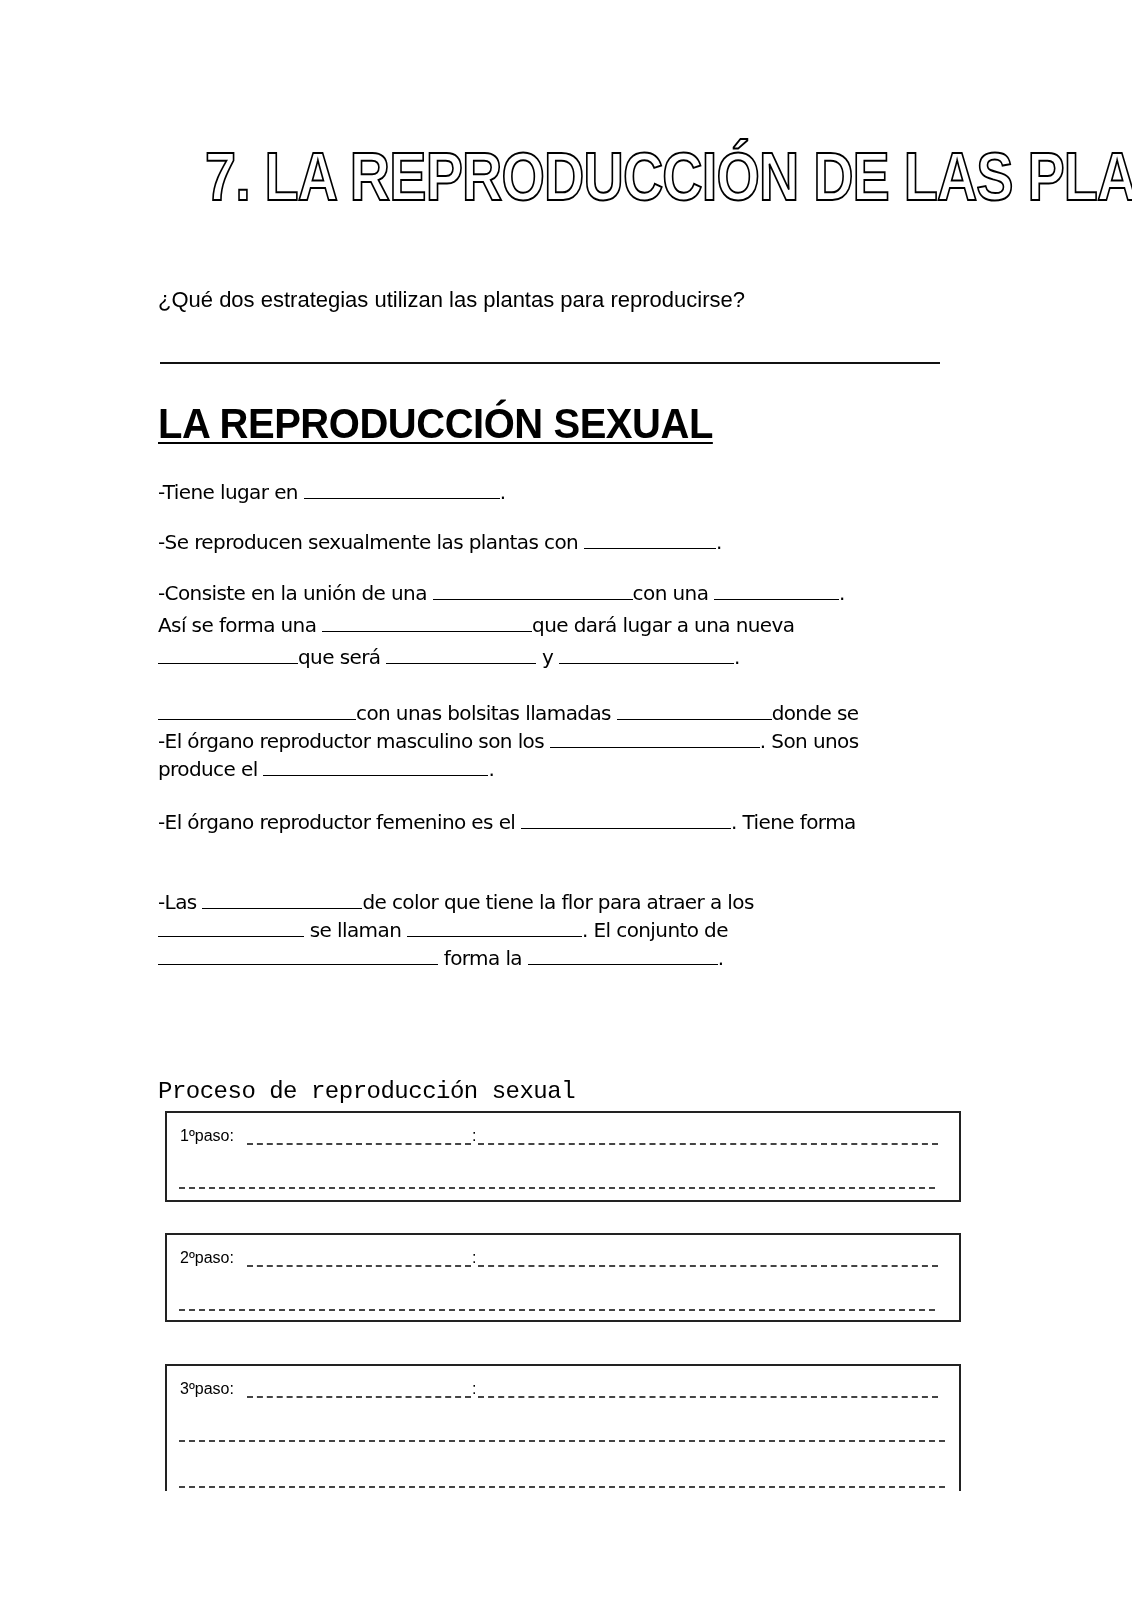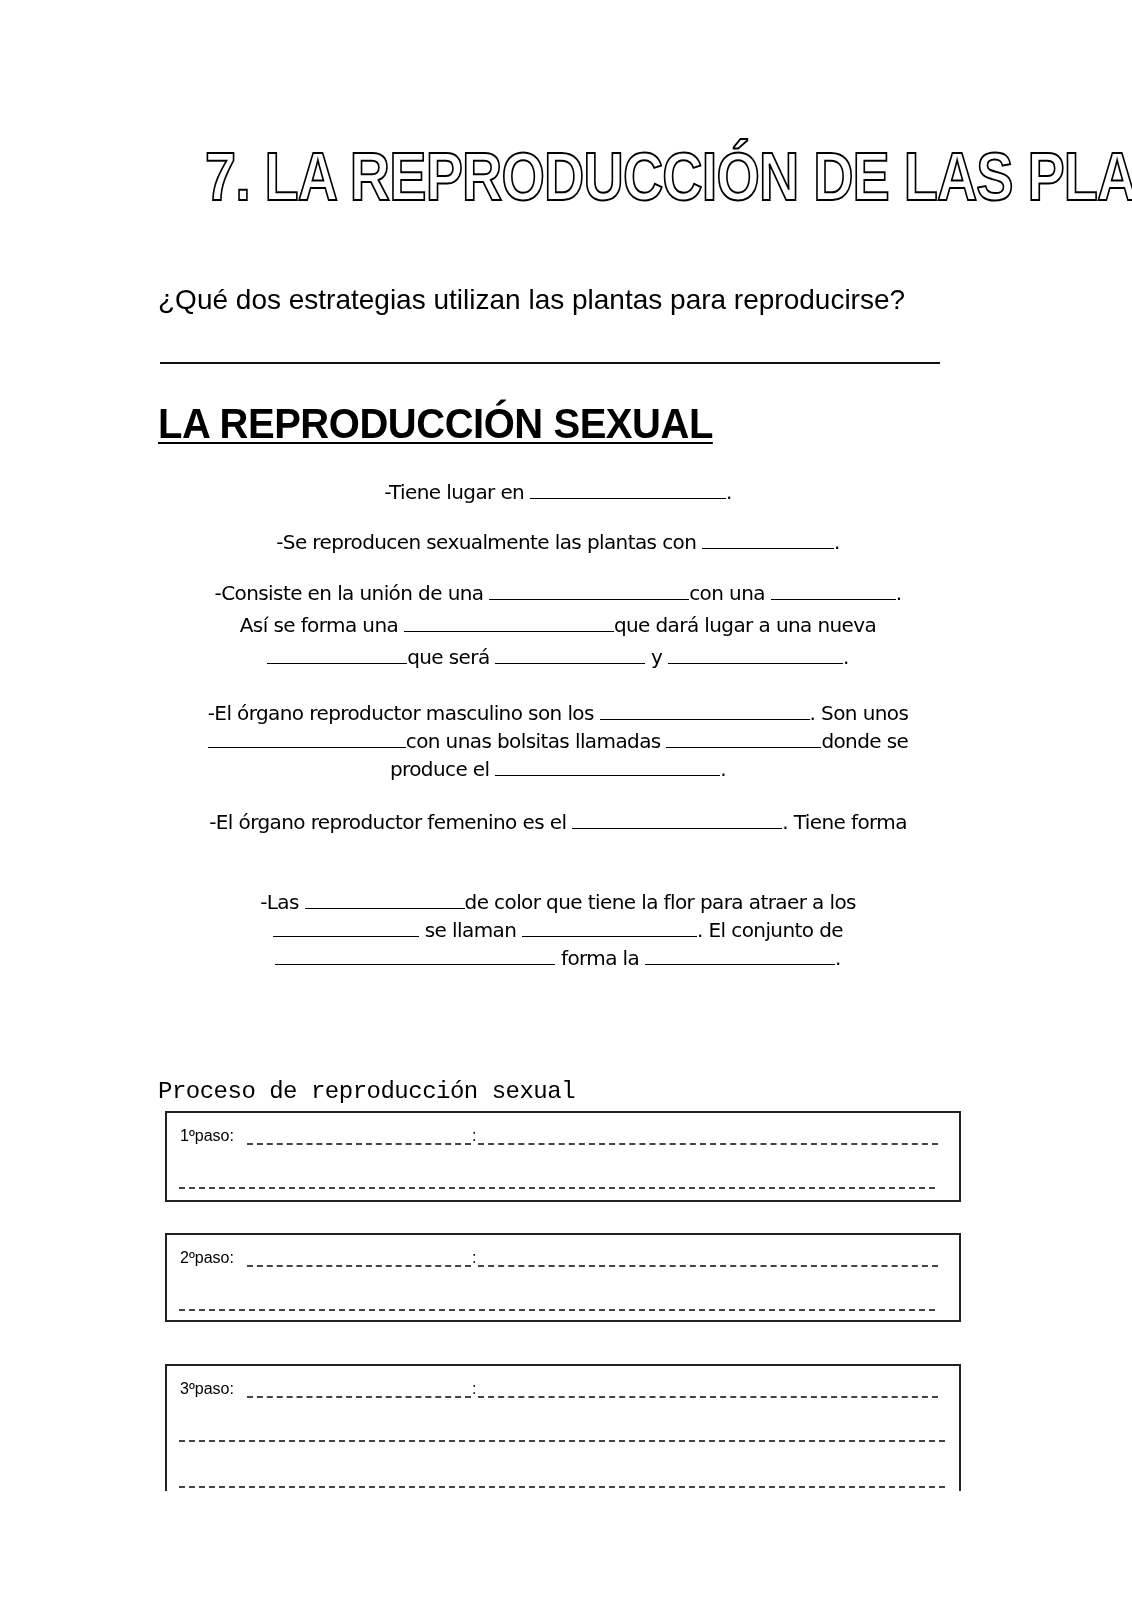--- a/index.html
+++ b/index.html
@@ -9,41 +9,41 @@
     .main-title {
       position: absolute; left: 205px; top: 136px; width: 770px;
       font-family: "Liberation Sans", sans-serif; font-weight: bold;
       font-size: 68px; line-height: 80px; letter-spacing: -1px;
       color: #ffffff; -webkit-text-stroke: 2px #000;
       transform: scaleX(0.82); transform-origin: left top; white-space: nowrap;
     }
 
     .question {
       position: absolute; left: 158px; top: 285px;
-      font-family: "Liberation Sans", sans-serif; font-size: 28px; line-height: 30px;
+      font-family: "Liberation Sans", sans-serif; font-size: 22px; line-height: 30px;
     }
     .answer-line {
       position: absolute; left: 160px; top: 362px; width: 780px; height: 0;
       border-bottom: 2px solid #111;
     }
 
     .section-title {
       position: absolute; left: 158px; top: 397px;
       font-family: "Liberation Sans", sans-serif; font-weight: bold;
       font-size: 43px; line-height: 52px; letter-spacing: -0.5px;
       text-decoration: underline; text-decoration-thickness: 2px; text-underline-offset: 4px;
       transform: scaleX(0.93); transform-origin: left top; white-space: nowrap;
     }
 
     .para {
       position: absolute; left: 158px; width: 800px;
       font-family: "DejaVu Sans", sans-serif; font-size: 20px; line-height: 28px;
       letter-spacing: -0.6px;
     }
-    .para .line { white-space: nowrap; display: block; text-align: center; }
+    .para .line { white-space: nowrap; display: block; }
     .blank { display: inline-block; border-bottom: 1.5px solid #000; height: 18px; vertical-align: baseline; }
 
     .process-title {
       position: absolute; left: 158px; top: 1076px;
       font-family: Liberation Mono, monospace; font-size: 24px; line-height: 32px; letter-spacing: -0.5px;
     }
 
     .step-box {
       position: absolute; left: 165px; width: 796px;
       border: 2px solid #222; box-sizing: border-box;
@@ -91,24 +91,24 @@
     <span class="line">
       <span>Así se forma una </span><span class="blank" style="width:210px"></span><span>que dará lugar a una nueva</span>
     </span>
     <span class="line">
       <span class="blank" style="width:140px"></span><span>que será </span><span class="blank" style="width:150px"></span><span> y </span><span class="blank" style="width:175px"></span><span>.</span>
     </span>
   </div>
 
   <div class="para" style="top:699px">
     <span class="line">
-      <span>-El órgano reproductor masculino son los </span><span class="blank" style="width:210px"></span><span>. Son unos</span>
+      <span class="blank" style="width:198px"></span><span>con unas bolsitas llamadas </span><span class="blank" style="width:155px"></span><span>donde se</span>
     </span>
     <span class="line">
-      <span class="blank" style="width:198px"></span><span>con unas bolsitas llamadas </span><span class="blank" style="width:155px"></span><span>donde se</span>
+      <span>-El órgano reproductor masculino son los </span><span class="blank" style="width:210px"></span><span>. Son unos</span>
     </span>
     <span class="line">
       <span>produce el </span><span class="blank" style="width:225px"></span><span>.</span>
     </span>
   </div>
 
   <div class="para" style="top:808px">
     <span class="line">
       <span>-El órgano reproductor femenino es el </span><span class="blank" style="width:210px"></span><span>. Tiene forma</span>
     </span>

